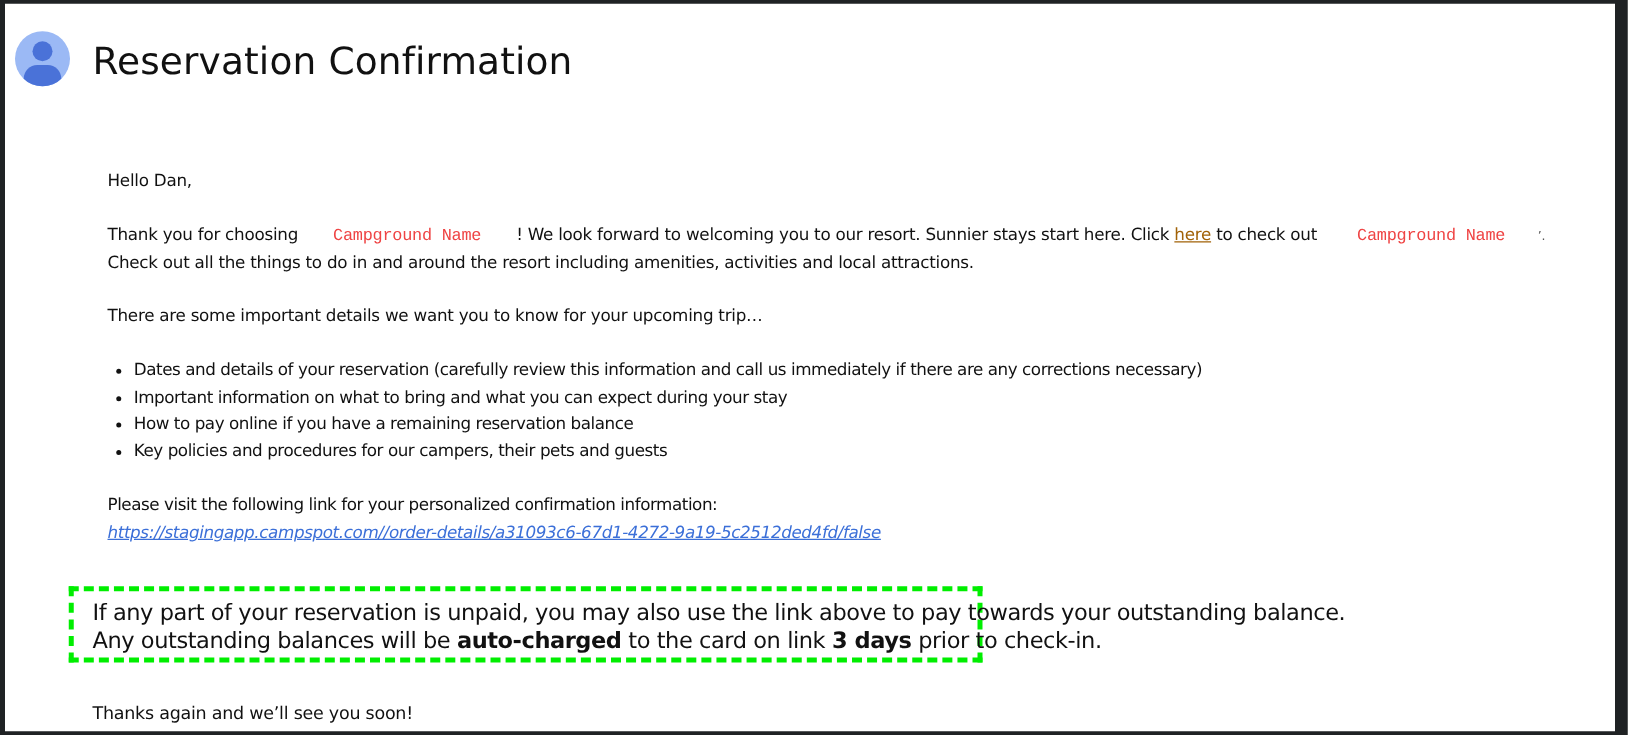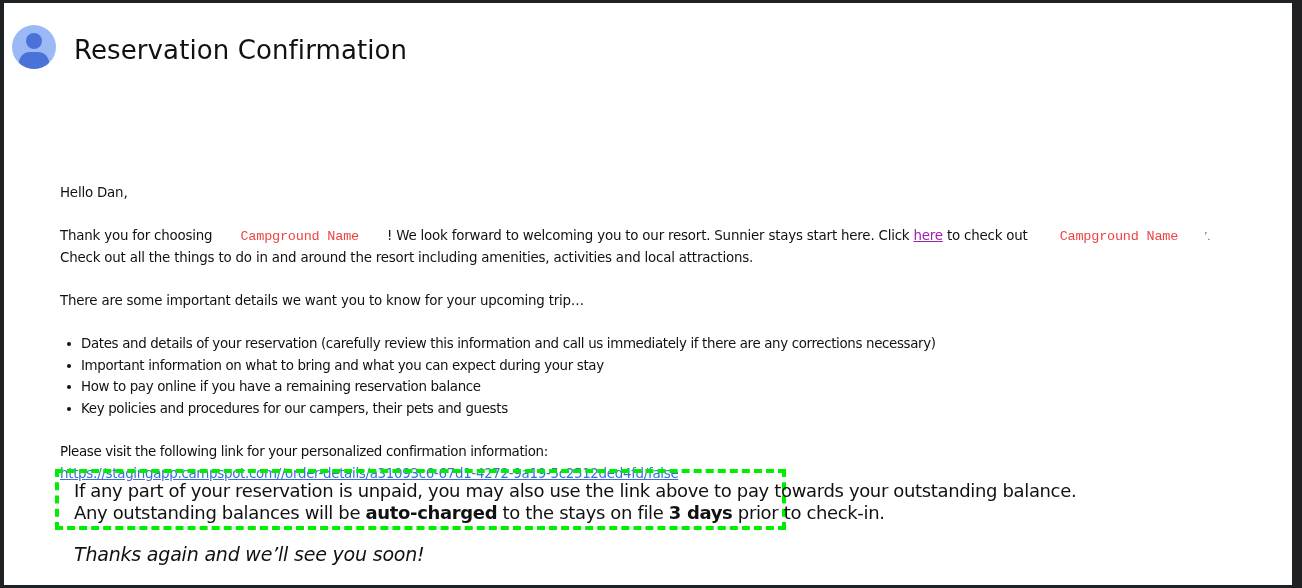--- a/index.html
+++ b/index.html
@@ -46,48 +46,47 @@
       top: 27px;
       width: 30px;
       height: 18px;
       border-radius: 15px 15px 10px 10px;
       background: #4a72d8;
     }
     .title {
       position: absolute;
       left: 70px;
       top: 30px;
-      font-size: 26px;
+      font-size: 30px;
       line-height: 34px;
       color: #111111;
       white-space: nowrap;
       letter-spacing: 0.1px;
     }
     .content {
       position: absolute;
-      left: 56px;
+      left: 82px;
       top: 132px;
       width: 1200px;
       font-size: 13.4px;
       line-height: 21.6px;
       letter-spacing: -0.2px;
-      margin-top: 47px;
     }
     .line { white-space: nowrap; height: 21.6px; }
     .gap { height: 21.6px; }
     .mono {
       font-family: "Liberation Mono", "DejaVu Sans Mono", monospace;
       font-size: 13.5px;
       color: #ef4444;
       display: inline-block;
     }
     .mono.first { margin-left: 28px; margin-right: 28px; }
     .mono.second { margin-left: 32px; margin-right: 26px; }
     .trail { color: #555; font-size: 10px; }
-    .underline { text-decoration: underline; color: #a21caf; }
+    .underline { text-decoration: underline; color: #a16207; }
     ul.bullets {
       margin: 0;
       padding: 0 0 0 21px;
       list-style: none;
     }
     ul.bullets li {
       position: relative;
       height: 21.6px;
       white-space: nowrap;
       letter-spacing: -0.35px;
@@ -99,20 +98,21 @@
       top: 9px;
       width: 4px;
       height: 4px;
       border-radius: 50%;
       background: #111;
     }
     a.link {
       color: #3b6fd8;
       text-decoration: underline;
       letter-spacing: -0.3px;
+      font-style: italic;
     }
     .tight { letter-spacing: -0.35px; }
     .highlight-box {
       position: absolute;
       left: 51px;
       top: 466px;
       width: 731px;
       height: 61px;
       border: 4px dashed #00ee00;
       box-sizing: border-box;
@@ -122,26 +122,25 @@
       left: 70px;
       top: 477px;
       font-size: 18px;
       line-height: 21.6px;
       letter-spacing: -0.35px;
       white-space: nowrap;
     }
     .closing {
       position: absolute;
       left: 70px;
-      top: 541px;
-      font-size: 19px;
+      top: 558px;
+      font-size: 14px;
       line-height: 21.6px;
       letter-spacing: -0.2px;
       white-space: nowrap;
-      font-style: italic;
     }
     b { font-weight: bold; }
   </style>
 </head>
 <body>
 
 <div class="frame">
 
   <div class="avatar">
     <div class="head"></div>
@@ -177,20 +176,20 @@
       <a class="link">https://stagingapp.campspot.com//order-details/a31093c6-67d1-4272-9a19-5c2512ded4fd/false</a>
     </div>
   </div>
 
   <div class="highlight-box"></div>
   <div class="box-text">
     <div>If any part of your reservation is unpaid, you may also use the link above to pay towards your outstanding balance.</div>
     <div>
       <span>Any outstanding balances will be</span>
       <b>auto-charged</b>
-      <span>to the stays on file</span>
+      <span>to the card on link</span>
       <b>3 days</b>
       <span>prior to check-in.</span>
     </div>
   </div>
 
   <div class="closing">Thanks again and we’ll see you soon!</div>
 </div>
 
 </body></html>

